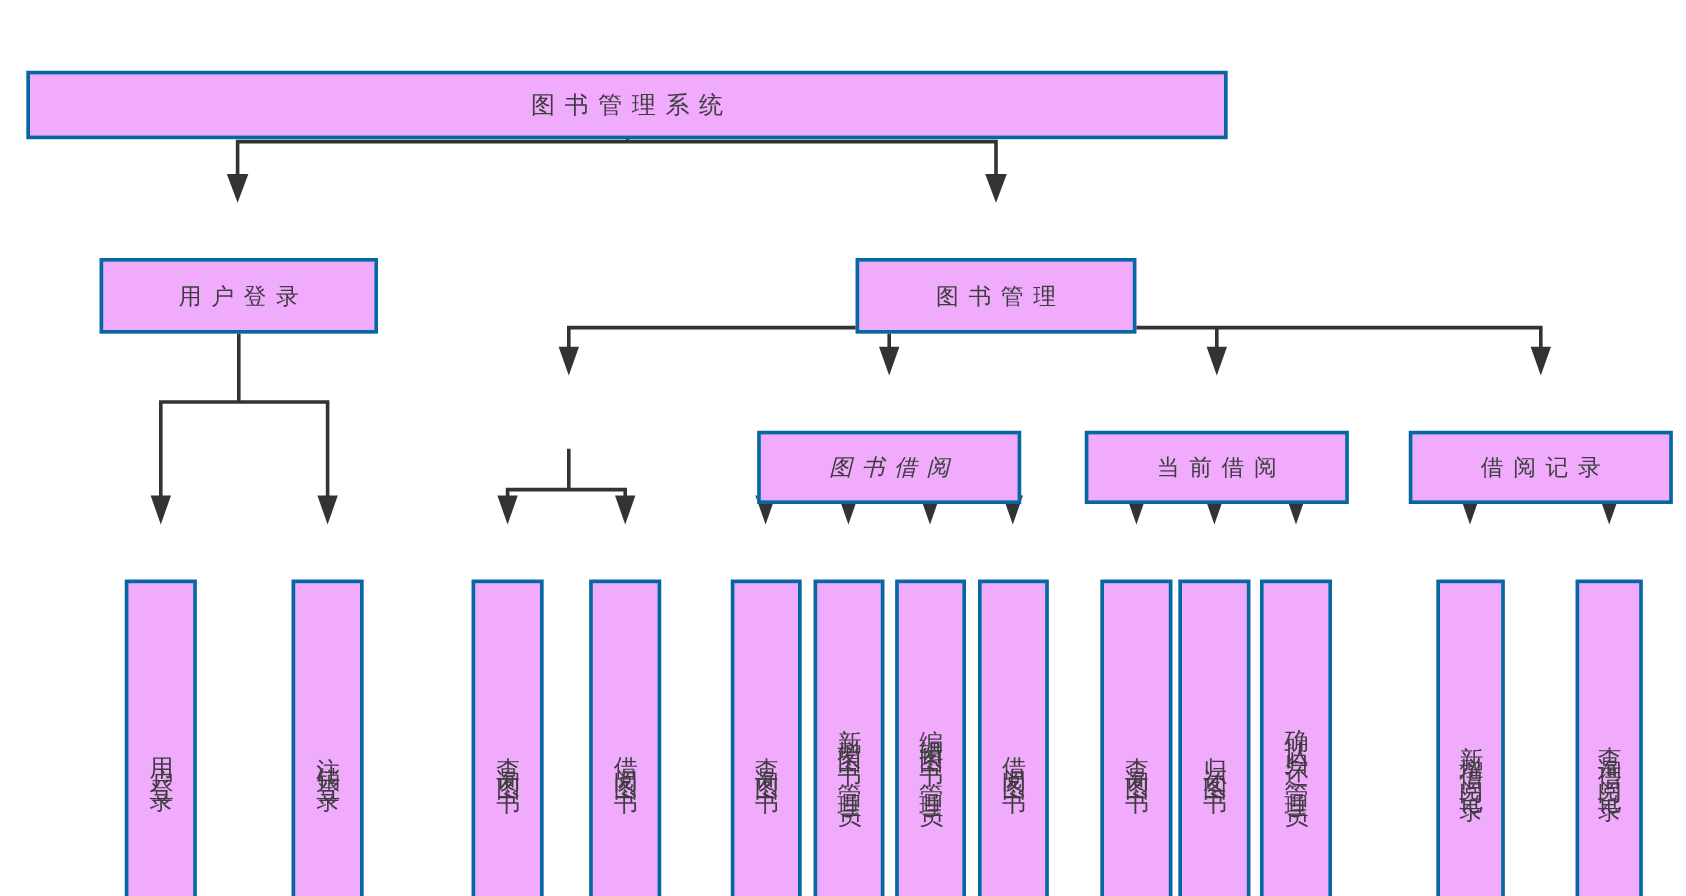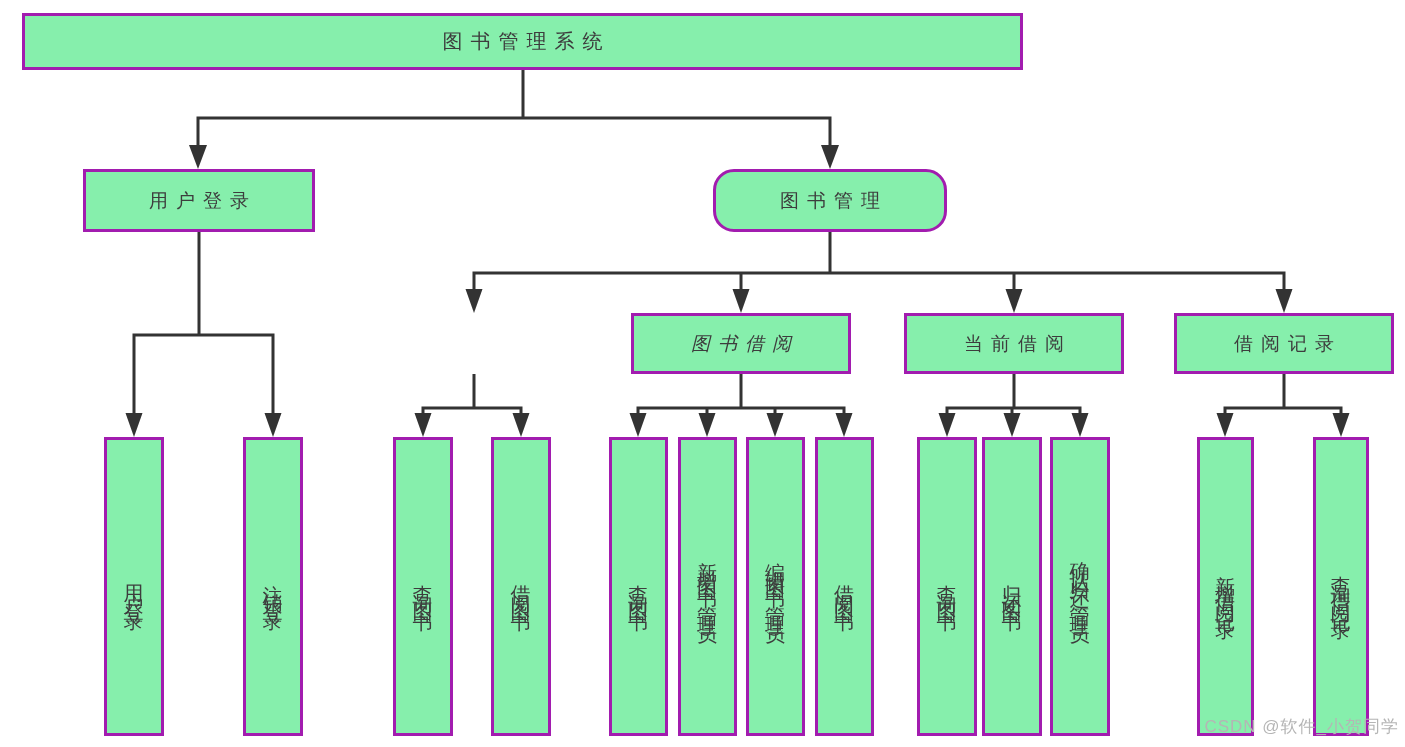--- a/index.html
+++ b/index.html
@@ -2,28 +2,29 @@
 <html><head>
 <meta charset="utf-8">
 <style>
   html,body{margin:0;padding:0;background:#ffffff;}
   #canvas{
     position:relative;width:1405px;height:747px;background:#ffffff;
     overflow:hidden;font-family:"Liberation Sans","DejaVu Sans",sans-serif;
   }
   #wires{position:absolute;left:0;top:0;width:1405px;height:747px;}
   .node{
-    position:absolute;box-sizing:border-box;border:3px solid #a21caf;background:#86efac;
+    position:absolute;box-sizing:border-box;border:3px solid #0369a1;background:#f0abfc;
     display:flex;align-items:center;justify-content:center;
     color:#3d3d3d;
+    margin-top:46px;
   }
   .hbox{font-size:19px;letter-spacing:8px;text-indent:8px;white-space:nowrap;}
   .box-root{left:22px;top:13px;width:1001px;height:57px;font-size:20px;}
   .l2-user{left:83px;top:169px;width:232px;height:63px;}
-  .l2-book{left:713px;top:169px;width:234px;height:63px;border-radius:21px;}
+  .l2-book{left:713px;top:169px;width:234px;height:63px;}
   .l3{top:313px;width:220px;height:61px;}
   .l3-rec{left:364px;}
   .l3-borrow{left:631px;font-style:italic;}
   .l3-current{left:904px;}
   .l3-record{left:1174px;}
   .leaf{top:437px;height:299px;width:60px;}
   .vtext{
     writing-mode:vertical-rl;text-orientation:mixed;
     font-size:20px;letter-spacing:9px;line-height:1;color:#3d3d3d;white-space:nowrap;
   }
@@ -134,14 +135,13 @@
     <span class="vtext">确认归还（管理员）</span>
   </div>
 
   <div class="node leaf lf12">
     <span class="vtext">新增借阅记录</span>
   </div>
   <div class="node leaf lf13">
     <span class="vtext">查询借阅记录</span>
   </div>
 
-  <div class="watermark">CSDN @软件_小贺同学</div>
 </div>
 
 </body></html>

